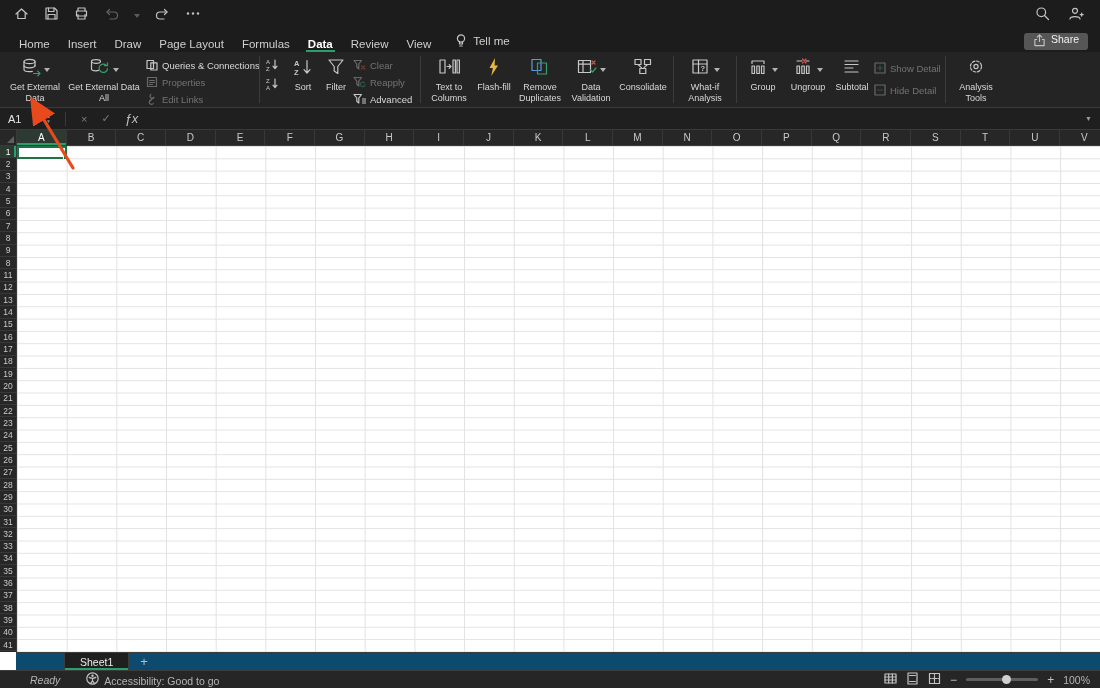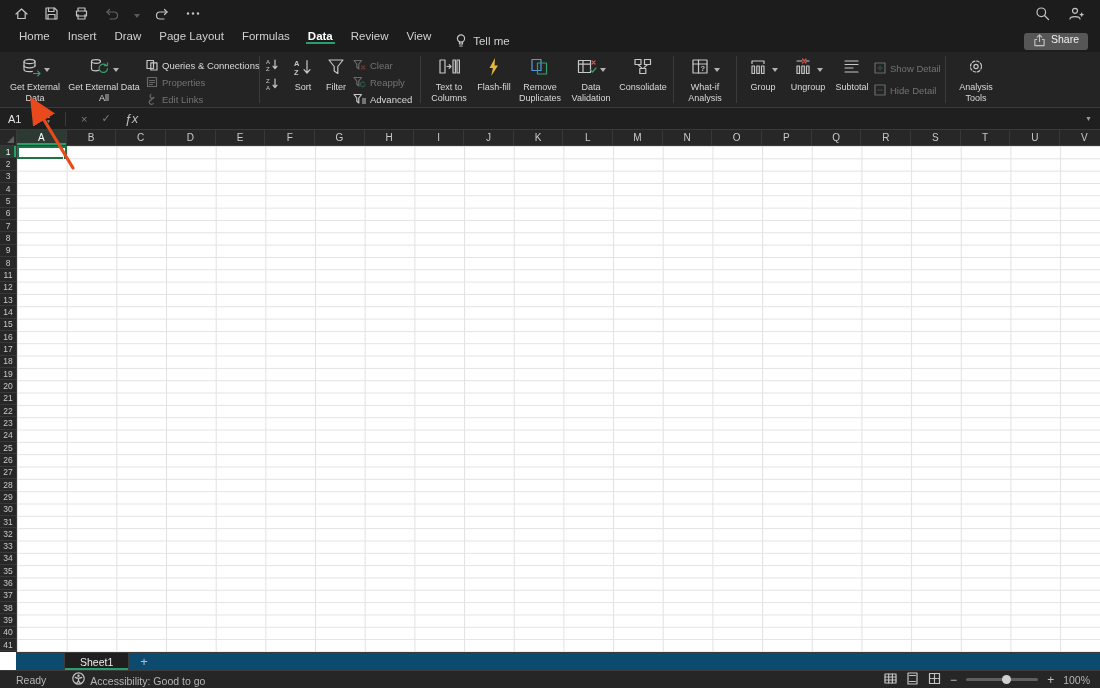--- a/index.html
+++ b/index.html
@@ -16,21 +16,21 @@
   #titlebar{left:0;top:0;width:1100px;height:30px;background:#1c1c1c;display:flex;align-items:center;}
   .tb-icons{display:flex;align-items:center;gap:15px;padding-left:14px;z-index:2;}
   .tb-title{position:absolute;left:0;right:0;text-align:center;font-size:12.5px;font-weight:bold;color:#ececec;}
   .tb-right{position:absolute;right:16px;display:flex;align-items:center;gap:18px;z-index:2;}
   .sic :is(path,rect,circle,ellipse){stroke:#c3c3c3;fill:none;stroke-width:1.2;stroke-linecap:round;stroke-linejoin:round;}
   .sic .fillgray{fill:#c3c3c3;stroke:none;}
   .dim{opacity:.42;}
 
   
   #tabbar{left:0;top:30px;width:1100px;height:22px;background:#1c1c1c;display:flex;align-items:stretch;padding-left:10px;}
-  #ribbon-tabs{display:flex;align-items:flex-start;}
+  #ribbon-tabs{display:flex;align-items:flex-end;}
   .tab{display:flex;align-items:center;padding:0 2px;margin:0 7px;font-size:11.5px;color:#cfcfcf;border-bottom:2.5px solid transparent;cursor:default;}
   .tab.active{color:#ffffff;font-weight:bold;border-bottom-color:var(--accent);}
   #tellme{display:flex;align-items:center;gap:5px;margin-left:14px;font-size:11.5px;color:#cfcfcf;}
   #share-btn{position:absolute;right:12px;top:33px;height:17px;display:flex;align-items:flex-start;gap:5px;background:#565656;border-radius:3px;padding:0 9px;font-size:10.5px;color:#f0f0f0;}
 
   
   #ribbon{left:0;top:52px;width:1100px;height:56px;background:#242424;border-bottom:1px solid #3a3a3a;
     display:flex;align-items:flex-start;gap:2px;padding:4px 0 0 8px;}
   .rbtn{display:flex;flex-direction:column;align-items:center;gap:1px;font-size:9px;line-height:1.18;color:#d9d9d9;text-align:center;flex:0 0 auto;}
   .rbtn .ic{height:25px;display:flex;align-items:center;justify-content:center;gap:2px;}
@@ -74,21 +74,21 @@
   #annotation{left:18px;top:96px;width:70px;height:80px;z-index:60;pointer-events:none;overflow:visible;}
 
   
   #sheettabs{left:16px;top:652px;width:1100px;height:18px;background:#0c4a6e;border-top:1px solid #3c3c3c;display:flex;align-items:stretch;}
   .stab{margin-left:48px;padding:0 15px;display:flex;align-items:center;font-size:10.5px;color:#ececec;background:#1f1f1f;border-left:1px solid #3c3c3c;border-right:1px solid #3c3c3c;}
   .stab.active{box-shadow:inset 0 -2px 0 var(--accent);}
   #add-sheet{display:flex;align-items:center;margin-left:11px;font-size:13px;color:#bdbdbd;}
 
   
   #statusbar{left:0;top:670px;width:1100px;height:18px;background:#262626;border-top:1px solid #3c3c3c;display:flex;align-items:center;font-size:10.5px;color:#b5b5b5;}
-  #ready{margin-left:16px;}
+  #ready{margin-left:30px;font-style:italic;}
   #access{display:flex;align-items:flex-end;gap:5px;margin-left:26px;}
   #sb-right{position:absolute;right:10px;display:flex;align-items:center;gap:9px;}
   #zoom-track{width:72px;height:3px;background:#5f5f5f;border-radius:2px;position:relative;}
   #zoom-knob{position:absolute;left:50%;top:-3px;width:9px;height:9px;border-radius:50%;background:#d0d0d0;}
   .zbtn{font-size:12px;color:#c3c3c3;}
 </style>
 </head>
 <body>
 
 <div id="titlebar" class="abs">

